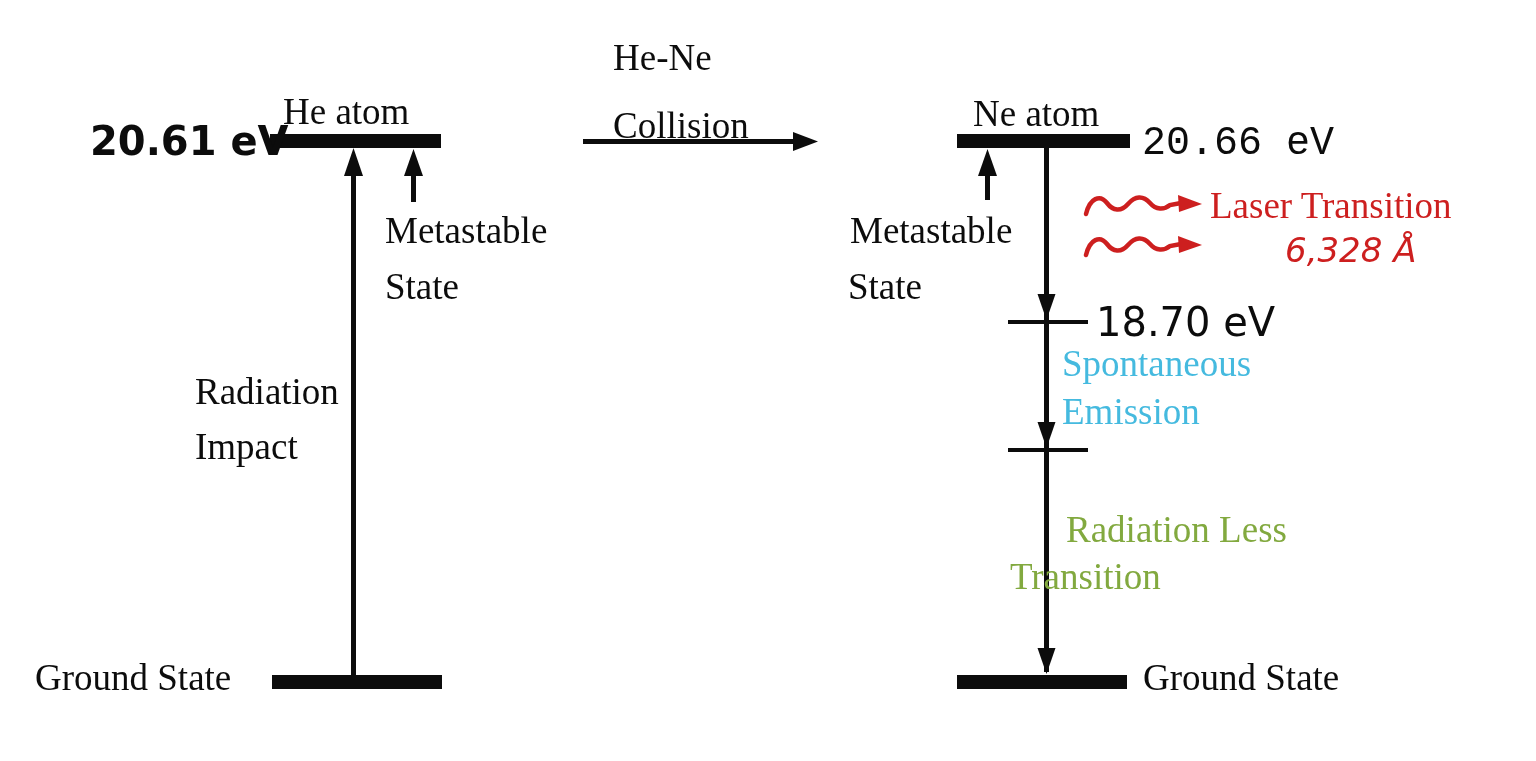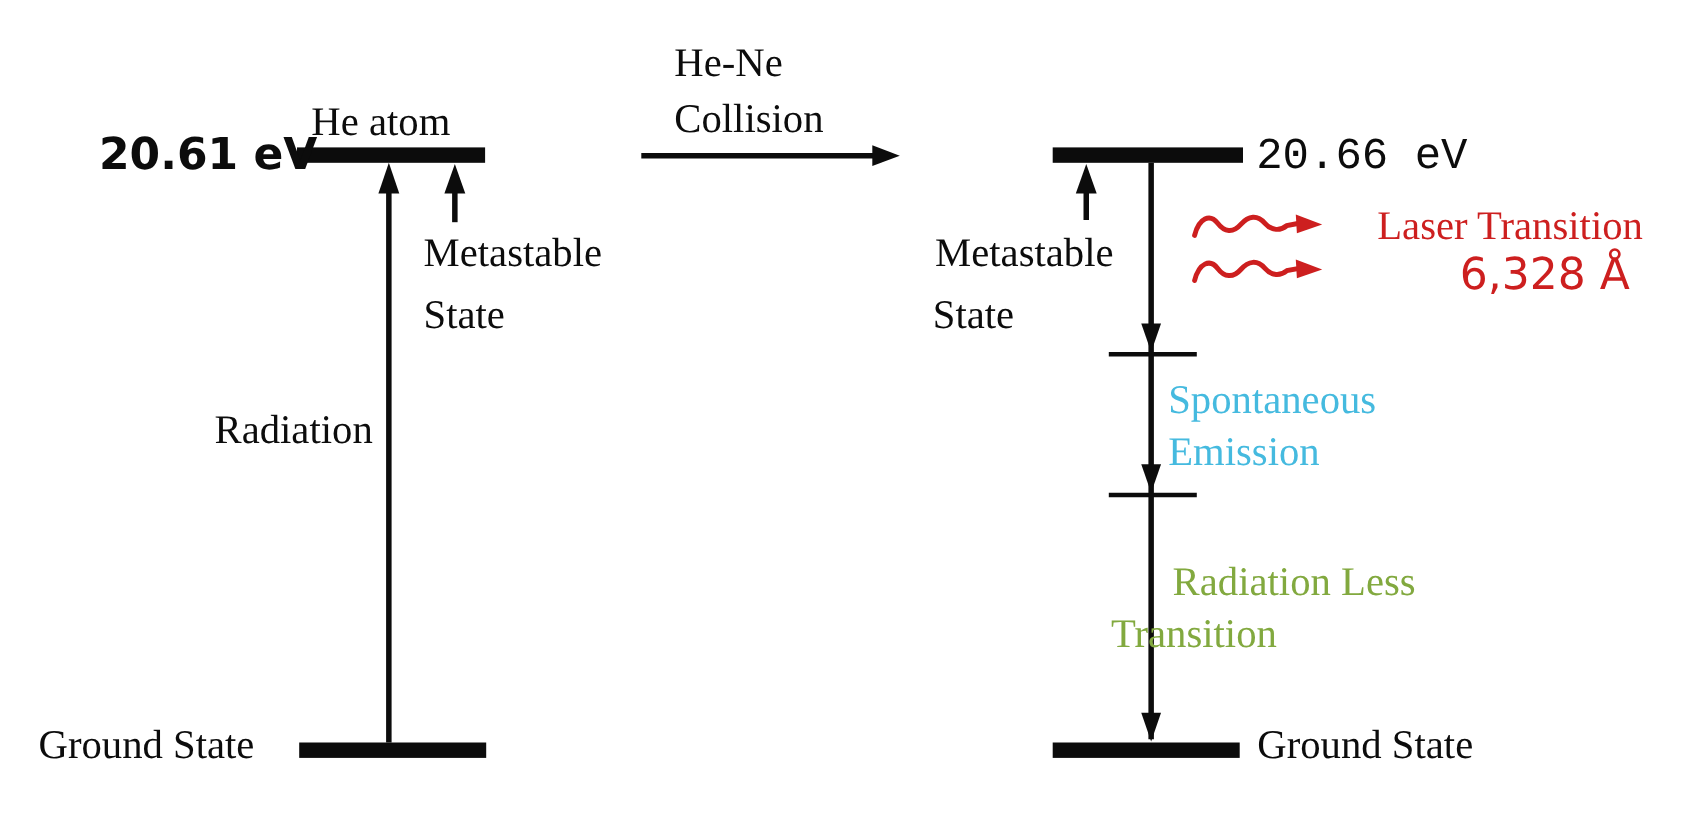--- a/index.html
+++ b/index.html
@@ -33,24 +33,24 @@
     white-space:nowrap;
   }
   .num{
     position:absolute;
     color:var(--ink);
     font-family:"DejaVu Sans", sans-serif;
     font-size:40px;
     line-height:46px;
     white-space:nowrap;
   }
-  .red{color:var(--red);margin-left:42px;}
+  .red{color:var(--red);}
   .cyan{color:var(--cyan);}
   .green{color:var(--green);}
-  .num-small{font-size:40px;line-height:40px;}
+  .num-small{font-size:34px;line-height:40px;font-style:italic;}
 </style>
 </head>
 <body>
 
 <div class="canvas">
 
   <svg class="overlay" width="1536" height="761" viewBox="0 0 1536 761">
 
     <rect class="bar" x="270" y="134" width="171" height="14"></rect>
 
@@ -91,35 +91,38 @@
   </svg>
 
   <div class="num" style="left:90px;top:118px;width:167px;text-align:right;font-weight:bold;">20.61 eV</div>
 
   <div class="lbl" style="left:283px;top:88px;text-align:right;">He atom</div>
 
   <div class="lbl" style="left:385px;top:207px;">Metastable</div>
   <div class="lbl" style="left:385px;top:263px;">State</div>
 
   <div class="lbl" style="left:195px;top:368px;">Radiation</div>
+  <div class="lbl" style="left:195px;top:423px;">Impact</div>
 
   <div class="lbl" style="left:35px;top:654px;">Ground State</div>
 
   <div class="lbl" style="left:613px;top:34px;">He-Ne</div>
-  <div class="lbl" style="left:613px;top:85px;text-align:right;">Collision</div>
+  <div class="lbl" style="left:613px;top:102px;text-align:right;">Collision</div>
 
+  <div class="lbl" style="left:973px;top:90px;">Ne atom</div>
 
   <div class="num" style="left:1142px;top:121px;font-family:Liberation Mono, monospace;">20.66 eV</div>
 
   <div class="lbl" style="left:850px;top:207px;">Metastable</div>
   <div class="lbl" style="left:848px;top:263px;">State</div>
 
   <div class="lbl red" style="left:1210px;top:182px;">Laser Transition</div>
   <div class="num num-small red" style="left:1285px;top:230px;">6,328 Å</div>
 
+  <div class="num" style="left:1096px;top:299px;">18.70 eV</div>
 
   <div class="lbl cyan" style="left:1062px;top:388px;">Emission</div>
   <div class="lbl cyan" style="left:1062px;top:340px;">Spontaneous</div>
 
   <div class="lbl green" style="left:1066px;top:506px;text-align:right;">Radiation Less</div>
   <div class="lbl green" style="left:1010px;top:553px;">Transition</div>
 
   <div class="lbl" style="left:1143px;top:654px;">Ground State</div>
 
 </div>

